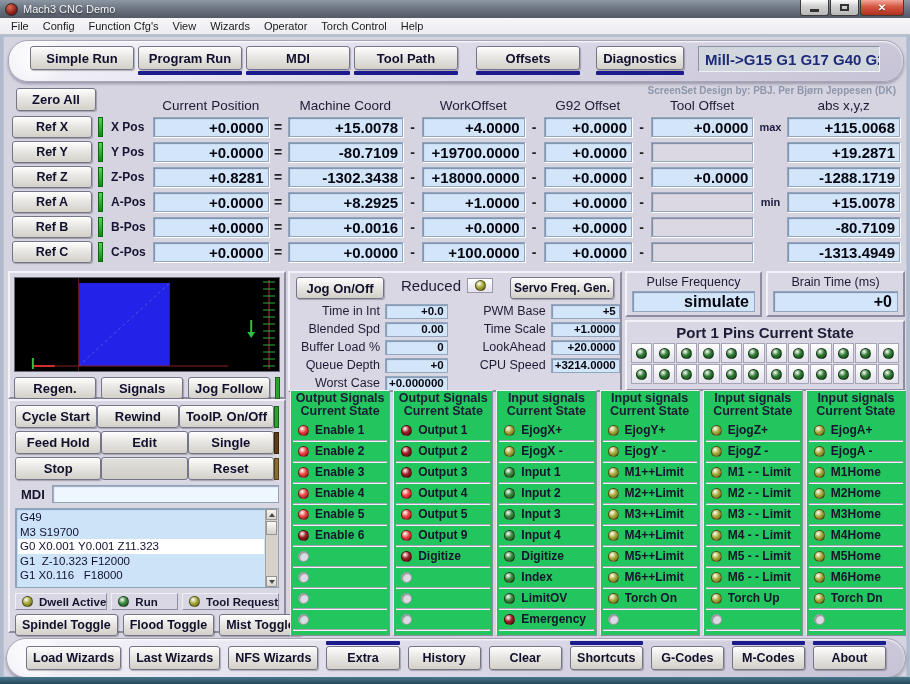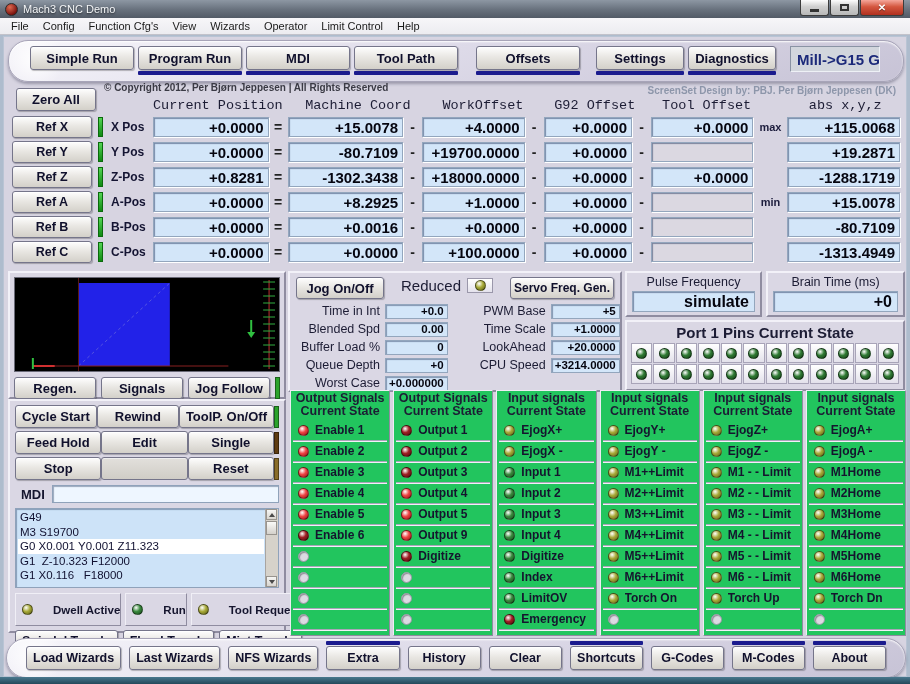--- a/index.html
+++ b/index.html
@@ -60,21 +60,21 @@
     padding:0 6px;white-space:nowrap;overflow:hidden;box-sizing:border-box;}
 
   
   .copyright{position:absolute;left:104px;top:82px;font-size:10px;font-weight:bold;color:#3a3a44;}
   .screenset{position:absolute;right:14px;top:85px;font-size:10px;font-weight:bold;color:#8d96aa;}
   .zero-all{position:absolute;left:16px;top:88px;width:80px;height:23px;}
   .dro-area{position:absolute;left:12px;top:96px;width:888px;}
   .dro-row,.dro-hdr{display:grid;grid-template-columns:80px 13px 42px 1.15fr 15px 1.15fr 15px 1.02fr 15px .88fr 15px 1.02fr 30px 1.12fr;
     align-items:center;column-gap:2px;}
   .dro-hdr{height:18px;margin-bottom:2px;}
-  .dro-hdr .h{font-size:13.5px;color:#1c1c34;text-align:center;white-space:nowrap;font-family:Liberation Mono, monospace;}
+  .dro-hdr .h{font-size:13.5px;color:#1c1c34;text-align:center;white-space:nowrap;}
   .dro-row{height:22px;margin-bottom:3px;}
   .dro-row .btn{height:22px;font-size:12.5px;}
   .gbar{width:5px;height:20px;margin:0 auto;background:linear-gradient(#54d454,#0f8a12);border:1px solid #0a6a0c;box-sizing:border-box;}
   .axis-label{font-size:12px;font-weight:bold;color:#141432;text-align:left;padding-left:2px;white-space:nowrap;}
   .dro{height:20px;background:#d3e6f9;border:1px solid #93a6bd;
     box-shadow:inset 1px 1px 1px rgba(30,50,90,.5),1px 1px 0 #fff;
     color:#05050f;font-weight:bold;font-size:15px;text-align:right;
     display:flex;align-items:center;justify-content:flex-end;padding:0 4px;box-sizing:border-box;white-space:nowrap;overflow:hidden;}
   .dro.empty{background:#dbd8e1;}
   .sep{font-size:14px;font-weight:bold;color:#222;text-align:center;}
@@ -145,22 +145,22 @@
   .gcode-line.sel{background:#fff;}
   .gc-scroll{position:absolute;top:0;right:0;width:12px;bottom:0;background:#d6d2ca;border-left:1px solid #a8a4a0;}
   .gc-arrow{position:absolute;left:0;width:11px;height:11px;background:linear-gradient(#f6f6f4,#d8d5cf);
     border:1px solid #98948e;box-sizing:border-box;display:flex;align-items:center;justify-content:center;}
   .gc-arrow.up{top:0;} .gc-arrow.down{bottom:0;}
   .tri-up{width:0;height:0;border-left:3px solid transparent;border-right:3px solid transparent;border-bottom:4px solid #4a4a4a;}
   .tri-down{width:0;height:0;border-left:3px solid transparent;border-right:3px solid transparent;border-top:4px solid #4a4a4a;}
   .gc-thumb{position:absolute;left:0;top:12px;width:11px;height:14px;background:linear-gradient(#fafaf8,#d4d1cb);
     border:1px solid #98948e;box-sizing:border-box;}
   .stat-leds{display:flex;gap:4px;margin-top:5px;}
-  .stat-cell{flex:1;height:33px;border:1px solid;border-color:#f0eff6 #8f8ca0 #8f8ca0 #f0eff6;
-    display:flex;align-items:center;gap:20px;padding-left:6px;background:#dad7e4;box-sizing:border-box;}
+  .stat-cell{flex:1;height:17px;border:1px solid;border-color:#f0eff6 #8f8ca0 #8f8ca0 #f0eff6;
+    display:flex;align-items:center;gap:6px;padding-left:6px;background:#dad7e4;box-sizing:border-box;}
   .stat-cell .slabel{font-size:11.5px;font-weight:bold;color:#15152e;white-space:nowrap;}
   .toggle-row{display:flex;gap:5px;margin-top:4px;}
   .toggle-row .btn{flex:1;height:22px;font-size:12.5px;}
 
   
   .sig-area{position:absolute;left:290px;top:390px;width:616px;height:246px;display:flex;gap:3px;}
   .sig-col{flex:1;display:flex;flex-direction:column;background:#22c55e;
     border:1px solid;border-color:#eeedf4 #8f8ca0 #8f8ca0 #eeedf4;padding:1px 2px;box-sizing:border-box;}
   .sig-title{font-size:12.5px;font-weight:bold;color:#1c1c34;text-align:center;line-height:13px;height:27px;margin-bottom:1px;}
   .sig-row{display:flex;align-items:center;gap:6px;height:21px;padding-left:5px;
@@ -197,21 +197,21 @@
       </div>
   </div>
 
   <div class="menubar" id="menubar">
       <div class="menu-item">File</div>
       <div class="menu-item">Config</div>
       <div class="menu-item">Function Cfg's</div>
       <div class="menu-item">View</div>
       <div class="menu-item">Wizards</div>
       <div class="menu-item">Operator</div>
-      <div class="menu-item">Limit Control</div>
+      <div class="menu-item">Torch Control</div>
       <div class="menu-item">Help</div>
     </div>
 
   <div class="screen"></div>
 
   <div class="pill pill-top"></div>
   <div class="tab-row" id="tabrow">
       <div class="tab-wrap" style="width: 104px; margin-right: 4px; align-items: center;">
         <button class="btn" style="width: 100%;">Simple Run</button>
         <div class="accent-bar" style="background: rgb(27, 27, 142);"></div>
@@ -226,31 +226,26 @@
       </div>
       <div class="tab-wrap" style="width: 104px; margin-right: 4px;">
         <button class="btn" style="width: 100%;">Tool Path</button>
         <div class="accent-bar" style="background: rgb(27, 27, 142);"></div>
       </div>
       <div class="tab-wrap" style="width: 104px; margin-left: 14px; margin-right: 16px;">
         <button class="btn" style="width: 100%;">Offsets</button>
         <div class="accent-bar" style="background: rgb(27, 27, 142);"></div>
       </div>
       <div class="tab-wrap" style="width: 88px; margin-right: 4px;">
-        <button class="btn" style="width: 100%;">Settings</button>
-        <div class="accent-bar" style="background: rgb(27, 27, 142);"></div>
-      </div>
-      <div class="tab-wrap" style="width: 88px; margin-right: 4px;">
         <button class="btn" style="width: 100%;">Diagnostics</button>
         <div class="accent-bar" style="background: rgb(27, 27, 142);"></div>
       </div>
       <div class="status-box">Mill-&gt;G15  G1 G17 G40 G21 G90 G94 G54</div>
     </div>
 
-  <div class="copyright">© Copyright 2012, Per Bjørn Jeppesen | All Rights Reserved</div>
   <div class="screenset">ScreenSet Design by:  PBJ. Per Bjørn Jeppesen  (DK)</div>
   <button class="btn zero-all">Zero All</button>
   <div class="dro-area" id="droarea">
       <div class="dro-hdr">
         <div class="h" style="grid-column: 4;">Current Position</div>
         <div class="h" style="grid-column: 6;">Machine Coord</div>
         <div class="h" style="grid-column: 8;">WorkOffset</div>
         <div class="h" style="grid-column: 10;">G92 Offset</div>
         <div class="h" style="grid-column: 12;">Tool Offset</div>
         <div class="h" style="grid-column: 14;">abs x,y,z</div>

